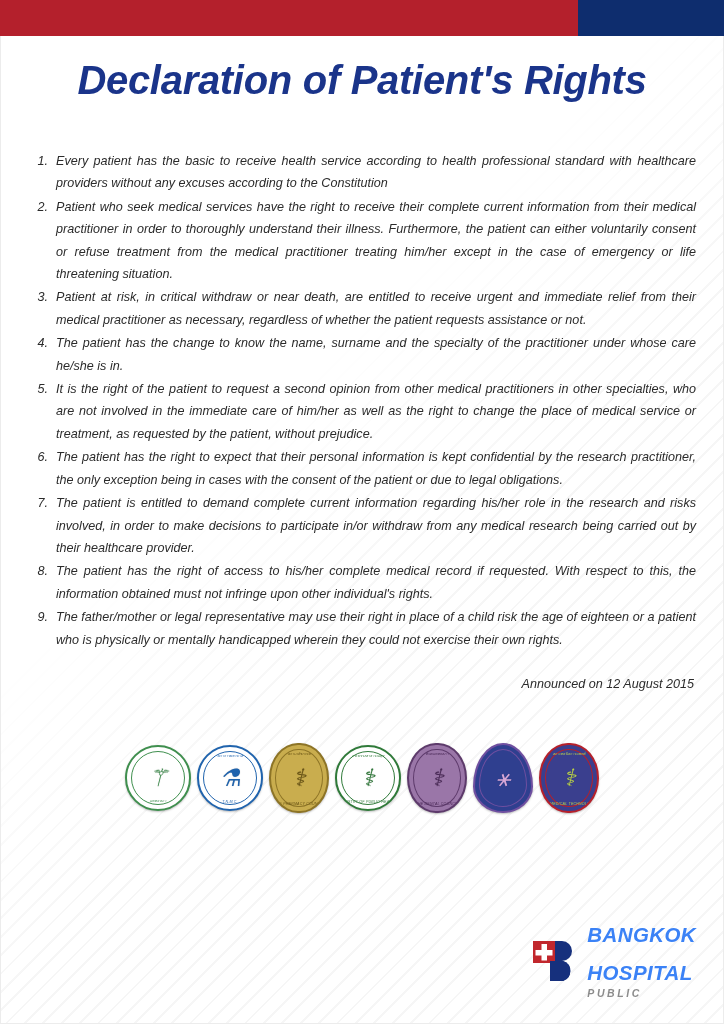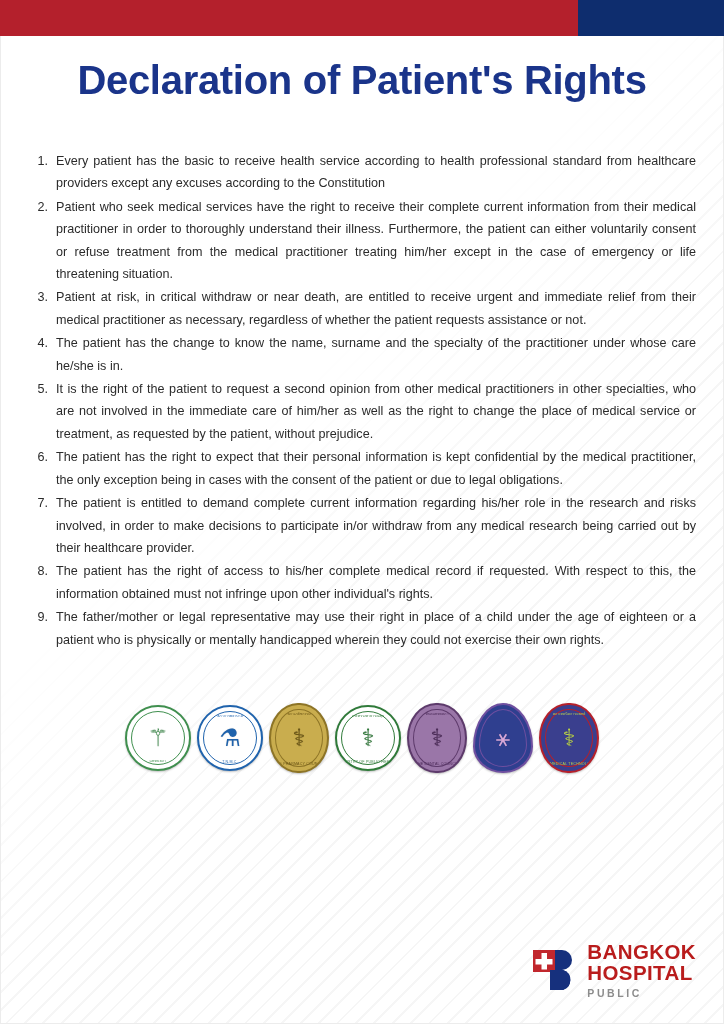--- a/index.html
+++ b/index.html
@@ -11,20 +11,21 @@
   body {
     font-family: "Liberation Sans", sans-serif;
   }
   .page {
     position: relative;
     width: 724px;
     height: 1024px;
     overflow: hidden;
     background: #ffffff;
     box-sizing: border-box;
+    font-style: italic;
   }
 
   
   .watermark {
     position: absolute;
     inset: 0;
     pointer-events: none;
     background-image: repeating-linear-gradient(
         -45deg,
         rgba(0,0,0,0.035) 0px,
@@ -196,25 +197,25 @@
     width: 46px;
     height: 44px;
     flex: 0 0 auto;
   }
   .logo-text {
     line-height: 1;
   }
   .logo-line1, .logo-line2 {
     font-size: 20.5px;
     font-weight: bold;
-    color: #b91c1c;
+    color: #3b82f6;
     letter-spacing: 0.4px;
     display: block;
   }
-  .logo-line2 { margin-top: 1px; }
+  .logo-line2 { margin-top: 18px; }
   .logo-sub {
     display: block;
     margin-top: 4px;
     font-size: 10.5px;
     font-weight: bold;
     color: #8c8c8c;
     letter-spacing: 2.6px;
   }
 </style>
 </head>
@@ -231,56 +232,57 @@
 
   <div class="frame"></div>
 
   <div class="content">
 
     <h1 class="title">Declaration of Patient's Rights</h1>
 
     <ol class="rights" id="rights-list">
         <li class="right-item">
           <span class="right-num">1.</span>
-          <span class="right-text">Every patient has the basic to receive health service according to health professional standard from healthcare providers except any excuses according to the Constitution</span>
+          <span class="right-text">Every patient has the basic to receive health service according to health professional standard with healthcare providers without any excuses according to the Constitution</span>
         </li>
         <li class="right-item">
           <span class="right-num">2.</span>
           <span class="right-text">Patient who seek medical services have the right to receive their complete current information from their medical practitioner in order to thoroughly understand their illness. Furthermore, the patient can either voluntarily consent or refuse treatment from the medical practitioner treating him/her except in the case of emergency or life threatening situation.</span>
         </li>
         <li class="right-item">
           <span class="right-num">3.</span>
           <span class="right-text">Patient at risk, in critical withdraw or near death, are entitled to receive urgent and immediate relief from their medical practitioner as necessary, regardless of whether the patient requests assistance or not.</span>
         </li>
         <li class="right-item">
           <span class="right-num">4.</span>
           <span class="right-text">The patient has the change to know the name, surname and the specialty of the practitioner under whose care he/she is in.</span>
         </li>
         <li class="right-item">
           <span class="right-num">5.</span>
           <span class="right-text">It is the right of the patient to request a second opinion from other medical practitioners in other specialties, who are not involved in the immediate care of him/her as well as the right to change the place of medical service or treatment, as requested by the patient, without prejudice.</span>
         </li>
         <li class="right-item">
           <span class="right-num">6.</span>
-          <span class="right-text">The patient has the right to expect that their personal information is kept confidential by the medical practitioner, the only exception being in cases with the consent of the patient or due to legal obligations.</span>
+          <span class="right-text">The patient has the right to expect that their personal information is kept confidential by the research practitioner, the only exception being in cases with the consent of the patient or due to legal obligations.</span>
         </li>
         <li class="right-item">
           <span class="right-num">7.</span>
           <span class="right-text">The patient is entitled to demand complete current information regarding his/her role in the research and risks involved, in order to make decisions to participate in/or withdraw from any medical research being carried out by their healthcare provider.</span>
         </li>
         <li class="right-item">
           <span class="right-num">8.</span>
           <span class="right-text">The patient has the right of access to his/her complete medical record if requested. With respect to this, the information obtained must not infringe upon other individual's rights.</span>
         </li>
         <li class="right-item">
           <span class="right-num">9.</span>
-          <span class="right-text">The father/mother or legal representative may use their right in place of a child under the age of eighteen or a patient who is physically or mentally handicapped wherein they could not exercise their own rights.</span>
+          <span class="right-text">The father/mother or legal representative may use their right in place of a child risk the age of eighteen or a patient who is physically or mentally handicapped wherein they could not exercise their own rights.</span>
         </li>
       </ol>
 
+    <div class="announced">Announced on 12 August 2015</div>
 
     <div class="emblems" id="emblem-row">
         <div class="emblem" style="background: rgb(255, 255, 255); border: 2.5px solid rgb(63, 143, 78);">
           <span class="ring" style="border-color: rgb(63, 143, 78);"></span>
           <span class="glyph" style="color: rgb(63, 143, 78);">⚚</span>
           <span class="caption" style="color: rgb(63, 143, 78);">แพทยสภา</span>
         </div>
         <div class="emblem" style="background: rgb(255, 255, 255); border: 2.5px solid rgb(31, 99, 173);">
           <span class="ring" style="border-color: rgb(31, 99, 173);"></span>
           <span class="toptext" style="color: rgb(31, 99, 173);">สภาการพยาบาล</span>

